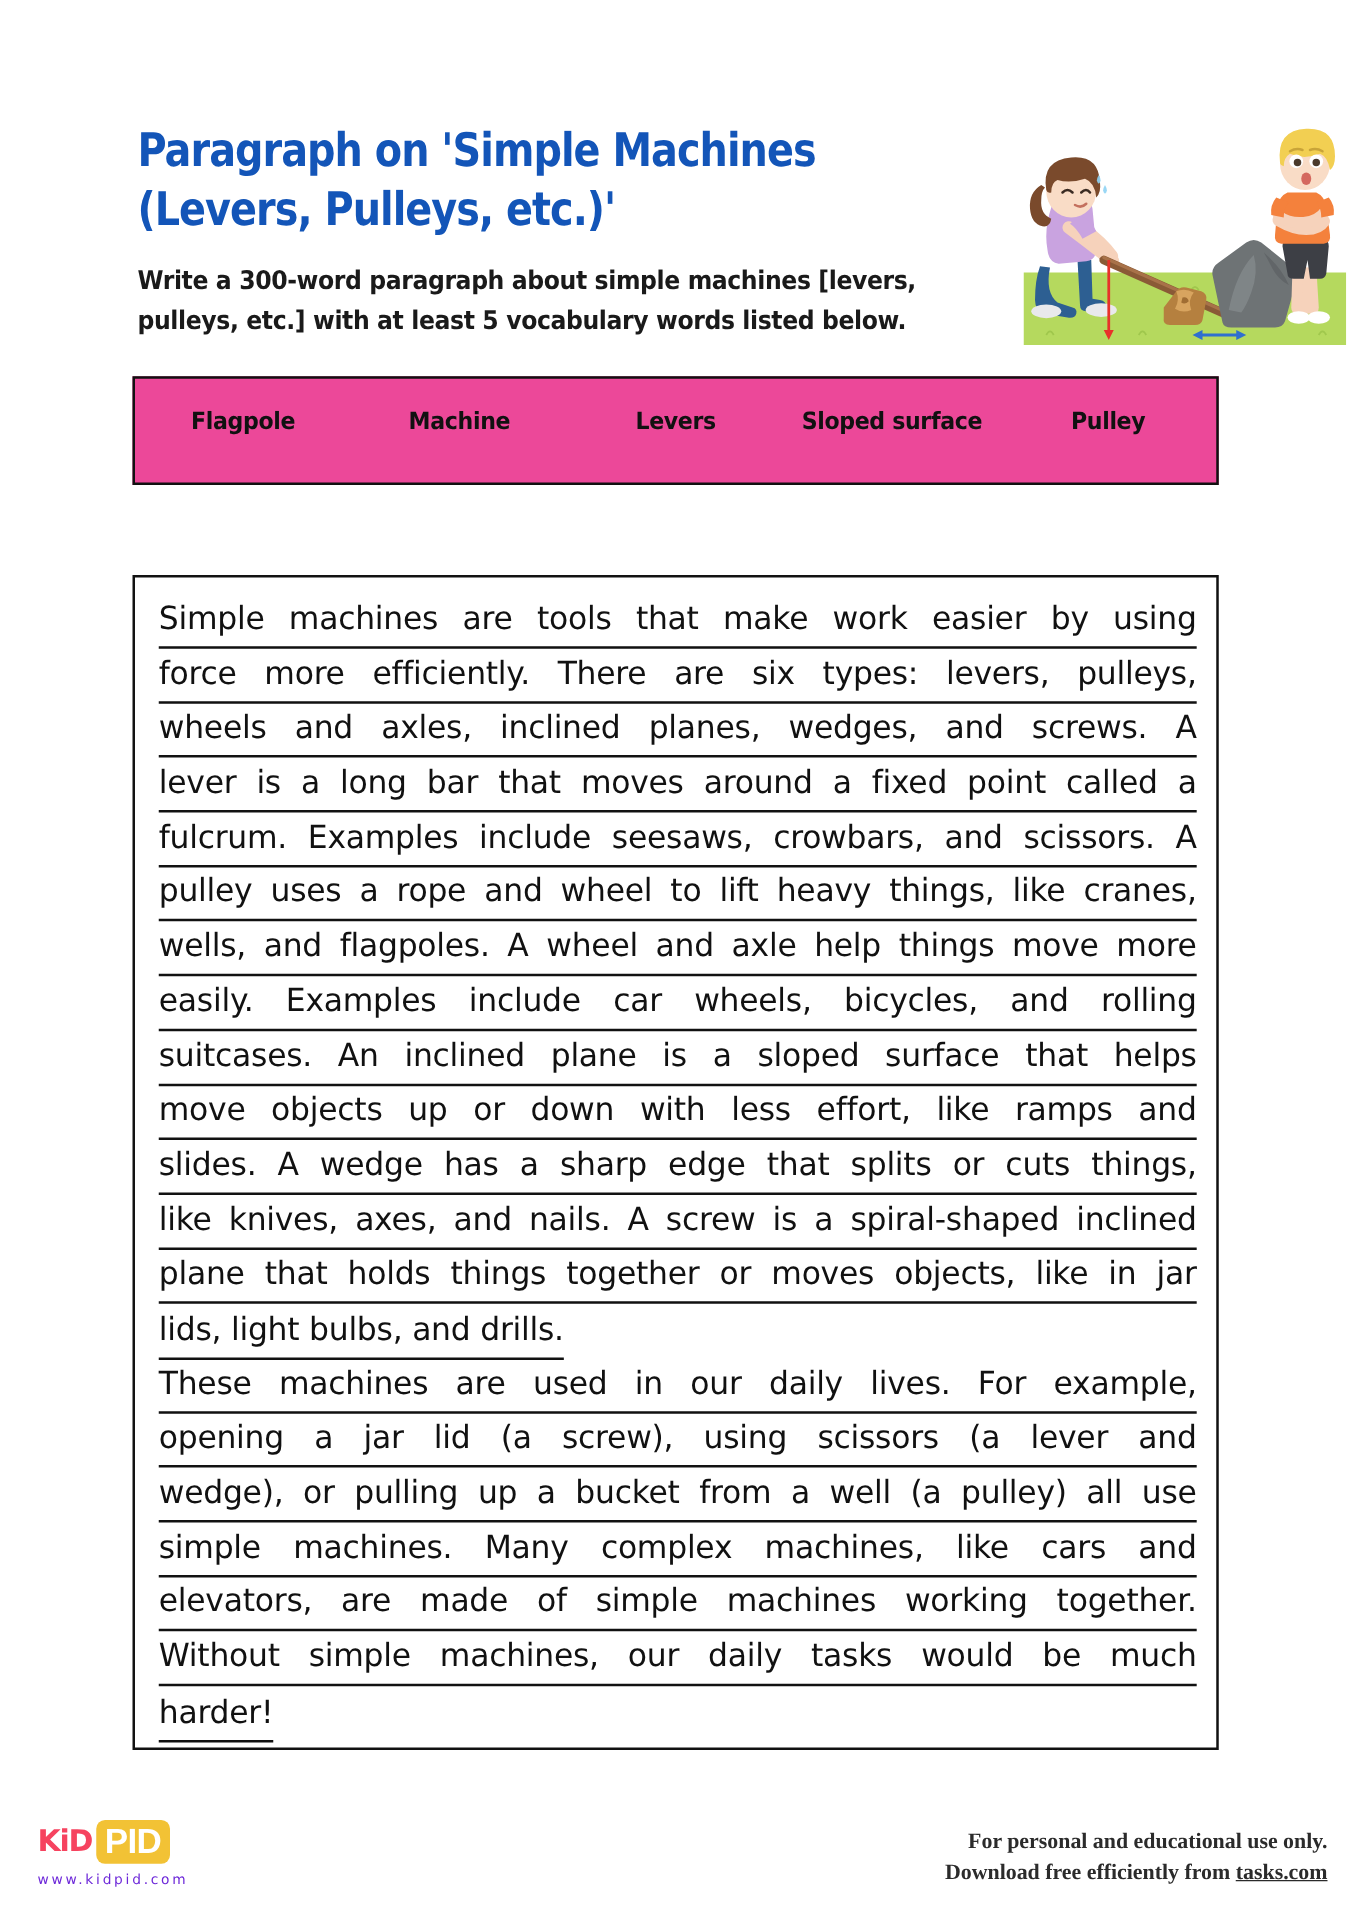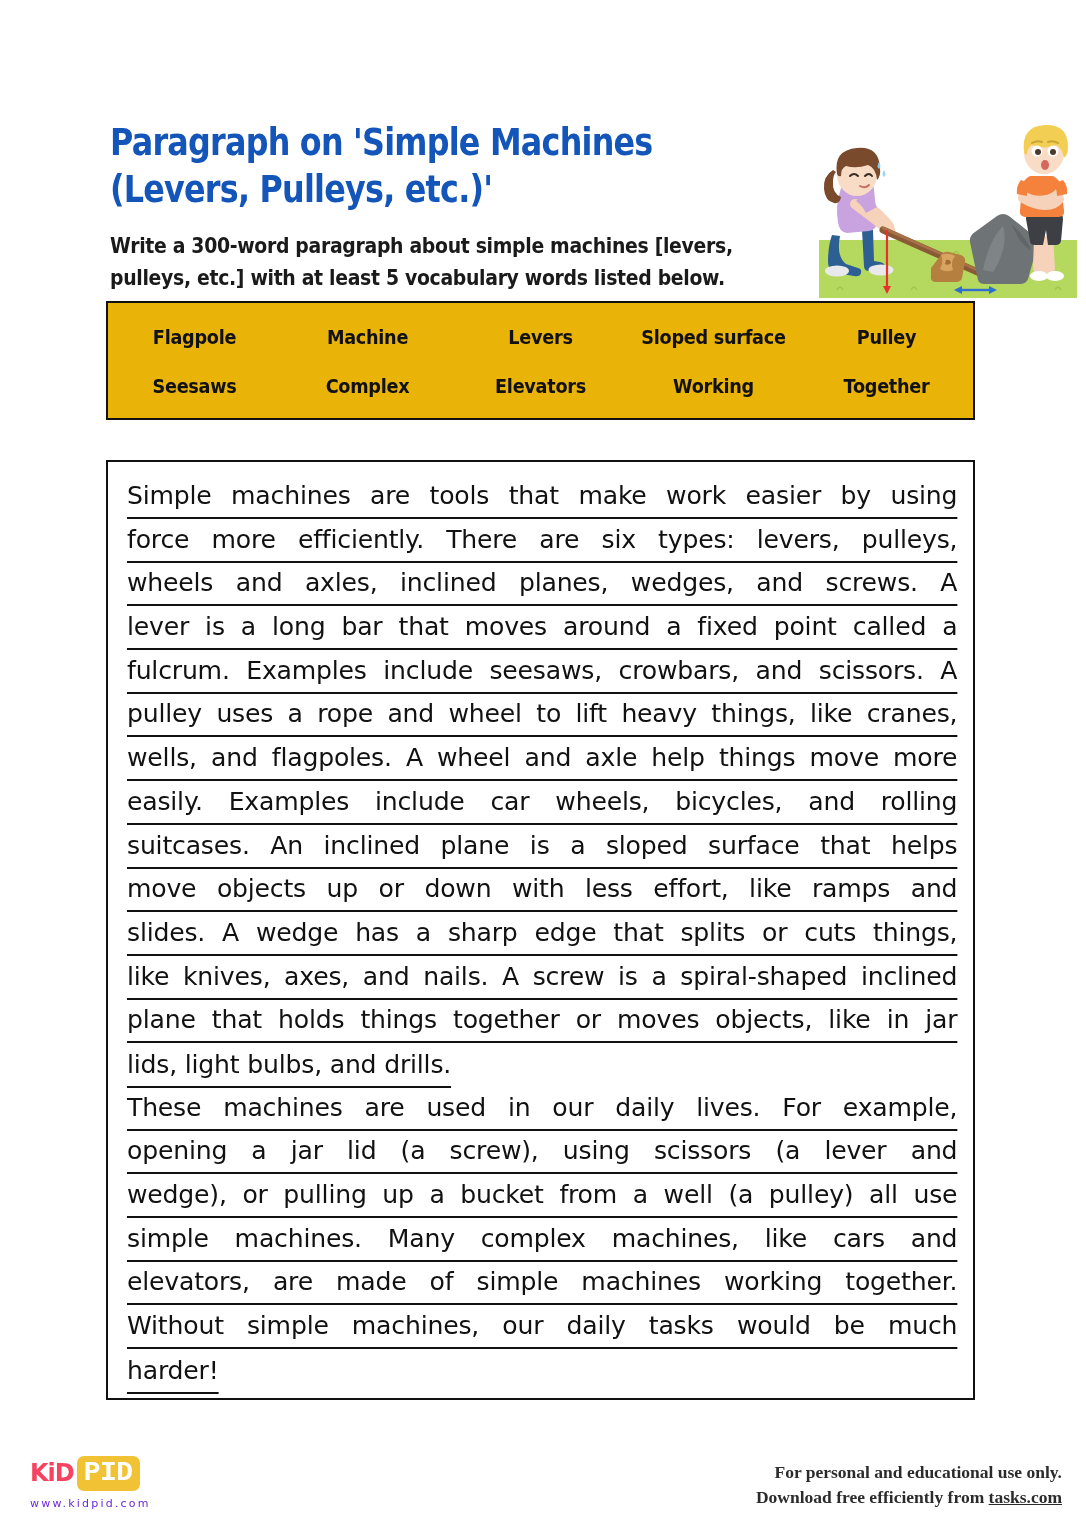--- a/index.html
+++ b/index.html
@@ -14,21 +14,20 @@
     font-family: "Liberation Sans", sans-serif;
     overflow: hidden;
   }
 
   
   #header {
     position: absolute;
     left: 0; top: 0;
     width: 1034px;
     height: 290px;
-    margin-top: 22px;
   }
   #page-title {
     position: absolute;
     left: 110px;
     top: 97px;
     width: 710px;
     font-family: "DejaVu Sans", sans-serif;
     font-weight: bold;
     font-size: 37px;
     line-height: 47px;
@@ -61,24 +60,24 @@
     height: 184px;
   }
   #illustration svg { display: block; }
 
   
   #vocab-box {
     position: absolute;
     left: 106px;
     top: 301px;
     width: 869px;
-    height: 119px;
+    height: 87px;
     border: 2.5px solid #111111;
     box-sizing: border-box;
-    background: #eab308;
+    background: #ec4899;
   }
   .vocab-row {
     display: flex;
     width: 100%;
     height: 49px;
     align-items: center;
   }
   .vocab-row.first { margin-top: 9px; }
   .vocab-cell {
     flex: 1 1 0;
@@ -156,21 +155,21 @@
   }
   #logo-kid {
     font-family: "DejaVu Sans", sans-serif;
     font-weight: bold;
     font-size: 24px;
     color: #f6435f;
     letter-spacing: -1px;
     line-height: 34px;
   }
   #logo-pid {
-    font-family: Liberation Mono, monospace;
+    font-family: Liberation Sans, sans-serif;
     font-weight: bold;
     font-size: 28px;
     color: #ffffff;
     background: #f2c235;
     border-radius: 7px;
     padding: 1px 7px 3px 7px;
     margin-left: 3px;
     letter-spacing: -0.5px;
     line-height: 31px;
   }
@@ -310,27 +309,20 @@
   </div>
 </div>
 
 <div id="vocab-box">
   <div class="vocab-row first">
     <div class="vocab-cell">Flagpole</div>
     <div class="vocab-cell">Machine</div>
     <div class="vocab-cell">Levers</div>
     <div class="vocab-cell">Sloped surface</div>
     <div class="vocab-cell">Pulley</div>
-  </div>
-  <div class="vocab-row">
-    <div class="vocab-cell">Seesaws</div>
-    <div class="vocab-cell">Complex</div>
-    <div class="vocab-cell">Elevators</div>
-    <div class="vocab-cell">Working</div>
-    <div class="vocab-cell">Together</div>
   </div>
 </div>
 
 <div id="answer-box">
   <div id="answer-text">
       <div class="para-line justified"><span class="txt">Simple machines are tools that make work easier by using</span></div>
       <div class="para-line justified"><span class="txt">force more efficiently. There are six types: levers, pulleys,</span></div>
       <div class="para-line justified"><span class="txt">wheels and axles, inclined planes, wedges, and screws. A</span></div>
       <div class="para-line justified"><span class="txt">lever is a long bar that moves around a fixed point called a</span></div>
       <div class="para-line justified"><span class="txt">fulcrum. Examples include seesaws, crowbars, and scissors. A</span></div>

